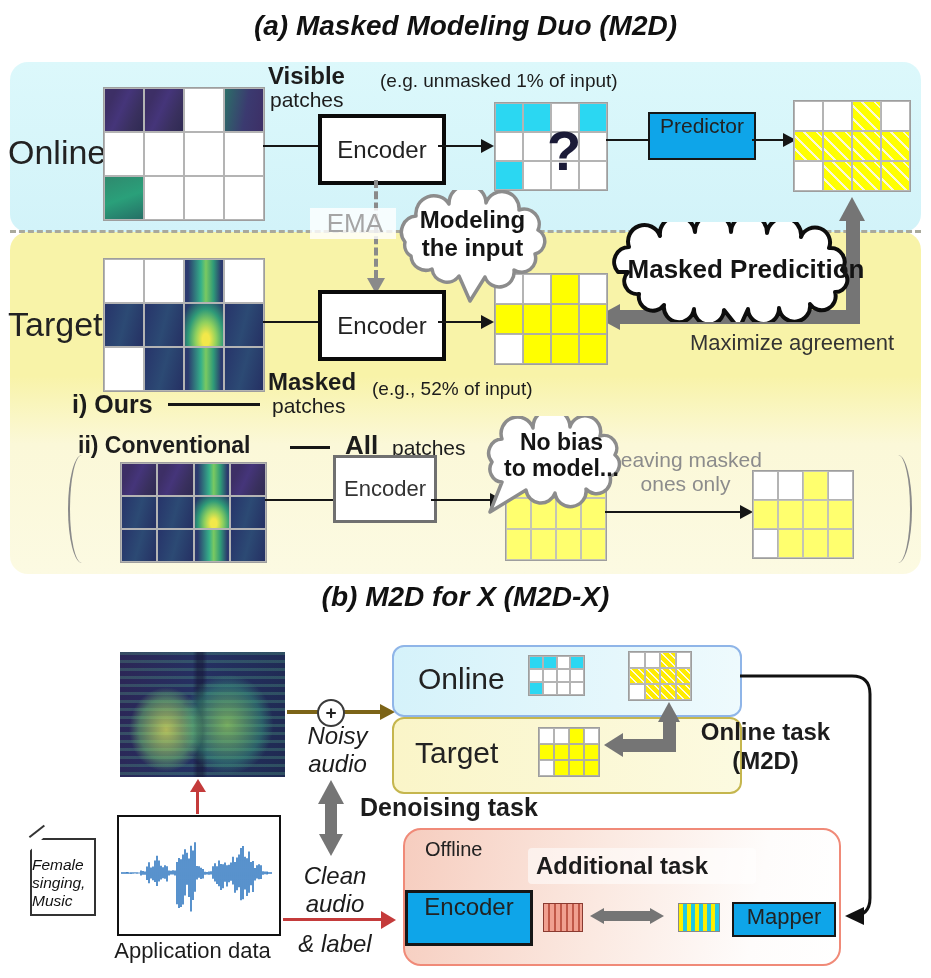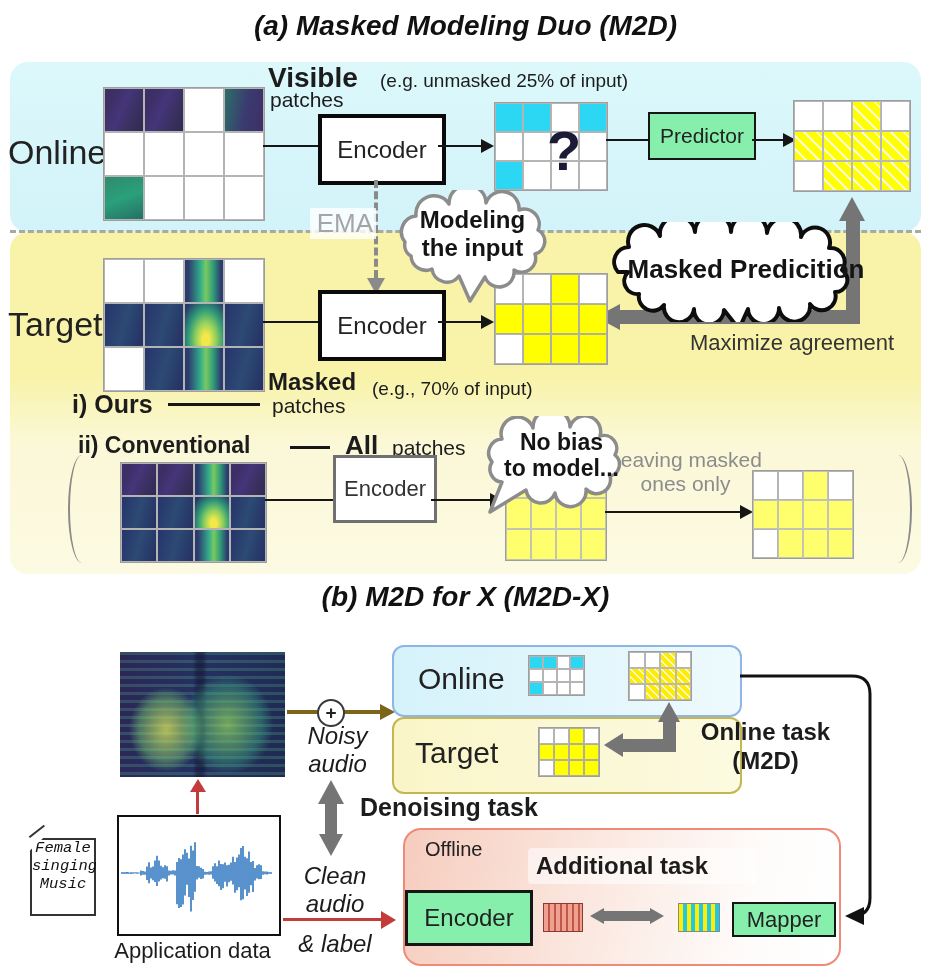--- a/index.html
+++ b/index.html
@@ -52,31 +52,31 @@
   #g-b-online-h{left:628px;top:651px;width:62px;height:48px;}
   #g-b-target-y{left:538px;top:727px;width:60px;height:48px;}
 
   .qmark{left:534px;top:118px;width:60px;font-size:56px;font-weight:bold;color:#1b1b38;text-align:center;z-index:5;}
 
   
   .encoder-bold{background:#fff;border:4px solid #0a0a0a;display:flex;align-items:center;justify-content:center;
                 font-size:24px;color:#222;}
   .encoder-gray{background:#fff;border:3px solid #707070;display:flex;align-items:center;justify-content:center;
                 font-size:22px;color:#333;}
-  .plain-box{background:#86efac;border:2.5px solid #161616;display:flex;align-items:center;justify-content:center;
+  .plain-box{background:#0ea5e9;border:2.5px solid #161616;display:flex;align-items:flex-start;justify-content:center;
              font-size:21px;color:#222;}
 
   
   .hline{position:absolute;height:2px;background:#161616;}
   .head-r{border-top:7px solid transparent;border-bottom:7px solid transparent;border-left:13px solid #161616;}
 
   
   .ema-line{left:374px;top:180px;height:98px;width:0;border-left:4px dashed #8a8a8a;}
   .ema-head{left:367px;top:278px;border-left:9px solid transparent;border-right:9px solid transparent;border-top:16px solid #8a8a8a;}
-  .ema-label{left:310px;top:208px;width:60px;font-size:26px;color:#a5a5a5;text-align:right;background:rgba(255,255,255,.8);padding:0 3px;}
+  .ema-label{left:310px;top:208px;width:60px;font-size:26px;color:#a5a5a5;text-align:right;background:rgba(255,255,255,.8);padding:0 13px;}
 
   
   .gray{background:#757575;}
   .ghead-up{border-left:13px solid transparent;border-right:13px solid transparent;border-bottom:24px solid #757575;}
   .ghead-left{border-top:13px solid transparent;border-bottom:13px solid transparent;border-right:24px solid #757575;}
   .ghead-down{border-left:12px solid transparent;border-right:12px solid transparent;border-top:22px solid #757575;}
 
   
   .cloud-text{position:absolute;width:100%;text-align:center;color:#141414;}
 
@@ -108,22 +108,22 @@
   .rhead-up{border-left:8px solid transparent;border-right:8px solid transparent;border-bottom:13px solid #c43b3b;}
   .rhead-r{border-top:9px solid transparent;border-bottom:9px solid transparent;border-left:15px solid #c43b3b;}
 
   .stripes-pink{left:543px;top:903px;width:38px;height:27px;border:1px solid #8a3a30;
     background:repeating-linear-gradient(90deg,#f0a090 0 4px,#c05848 4px 6px);}
   .stripes-yc{left:678px;top:903px;width:40px;height:27px;border:1px solid #888;
     background:repeating-linear-gradient(90deg,#ffee00 0 4px,#20c8e8 4px 8px);}
 
   .doc-note{left:30px;top:838px;width:66px;height:78px;background:#fff;border:2px solid #333;
     clip-path:polygon(20% 0,100% 0,100% 100%,0 100%,0 16%);
-    font-family:Liberation Mono, monospace;font-style:italic;font-size:15.5px;
-    text-align:center;padding-top:0;box-sizing:border-box;line-height:1.15;color:#111;}
+    font-family:Liberation Sans, sans-serif;font-style:italic;font-size:15.5px;
+    text-align:left;padding-top:16px;box-sizing:border-box;line-height:1.15;color:#111;}
   .doc-fold{left:30px;top:836px;width:19px;height:2px;background:#333;transform:rotate(-38deg);transform-origin:left bottom;}
 
   .wave-box{left:117px;top:815px;width:160px;height:117px;background:#fff;border:2.5px solid #111;}
 
   .paren{position:absolute;width:26px;height:108px;}
   .paren-l{left:68px;top:455px;border-left:2.5px solid #8a8a8a;border-radius:50% / 50%;}
   .paren-r{left:884px;top:455px;border-right:2.5px solid #8a8a8a;border-radius:50% / 50%;}
 </style>
 </head>
 <body>
@@ -131,23 +131,23 @@
 <div id="canvas">
 
   <div class="abs title-a">(a) Masked Modeling Duo (M2D)</div>
 
   <div class="abs band-online"></div>
   <div class="abs band-target"></div>
   <div class="abs divider"></div>
 
   <div class="abs row-label" style="left:8px;top:133px;">Online</div>
 
-  <div class="abs b" style="left:268px;top:62px;font-size:28px;">Visible</div>
+  <div class="abs b" style="left:268px;top:62px;font-size:24px;">Visible</div>
   <div class="abs" style="left:270px;top:88px;font-size:21px;">patches</div>
-  <div class="abs" style="left:380px;top:70px;font-size:19px;">(e.g. unmasked 25% of input)</div>
+  <div class="abs" style="left:380px;top:70px;font-size:19px;">(e.g. unmasked 1% of input)</div>
 
   <div id="g-online-in" class="pgrid">
       <div class="cell cell-sp1"></div>
       <div class="cell cell-sp1"></div>
       <div class="cell cell-w"></div>
       <div class="cell cell-sp2"></div>
       <div class="cell cell-w"></div>
       <div class="cell cell-w"></div>
       <div class="cell cell-w"></div>
       <div class="cell cell-w"></div>
@@ -258,21 +258,21 @@
       <div class="cell cell-y"></div>
       <div class="cell cell-y"></div>
       <div class="cell cell-w"></div>
       <div class="cell cell-y"></div>
       <div class="cell cell-y"></div>
       <div class="cell cell-y"></div>
     </div>
 
   <div class="abs b" style="left:268px;top:368px;font-size:24px;">Masked</div>
   <div class="abs" style="left:272px;top:394px;font-size:21px;">patches</div>
-  <div class="abs" style="left:372px;top:378px;font-size:19px;">(e.g., 70% of input)</div>
+  <div class="abs" style="left:372px;top:378px;font-size:19px;">(e.g., 52% of input)</div>
 
   <div class="abs b" style="left:72px;top:390px;font-size:25px;">i) Ours</div>
   <div class="abs" style="left:168px;top:403px;width:92px;height:3px;background:#161616;"></div>
 
   <div class="abs b" style="left:78px;top:432px;font-size:23px;">ii) Conventional</div>
   <div class="abs" style="left:290px;top:446px;width:40px;height:3px;background:#161616;"></div>
   <div class="abs b" style="left:345px;top:430px;font-size:26px;">All</div>
   <div class="abs" style="left:392px;top:436px;font-size:21px;">patches</div>
 
   <div class="paren paren-l"></div>

